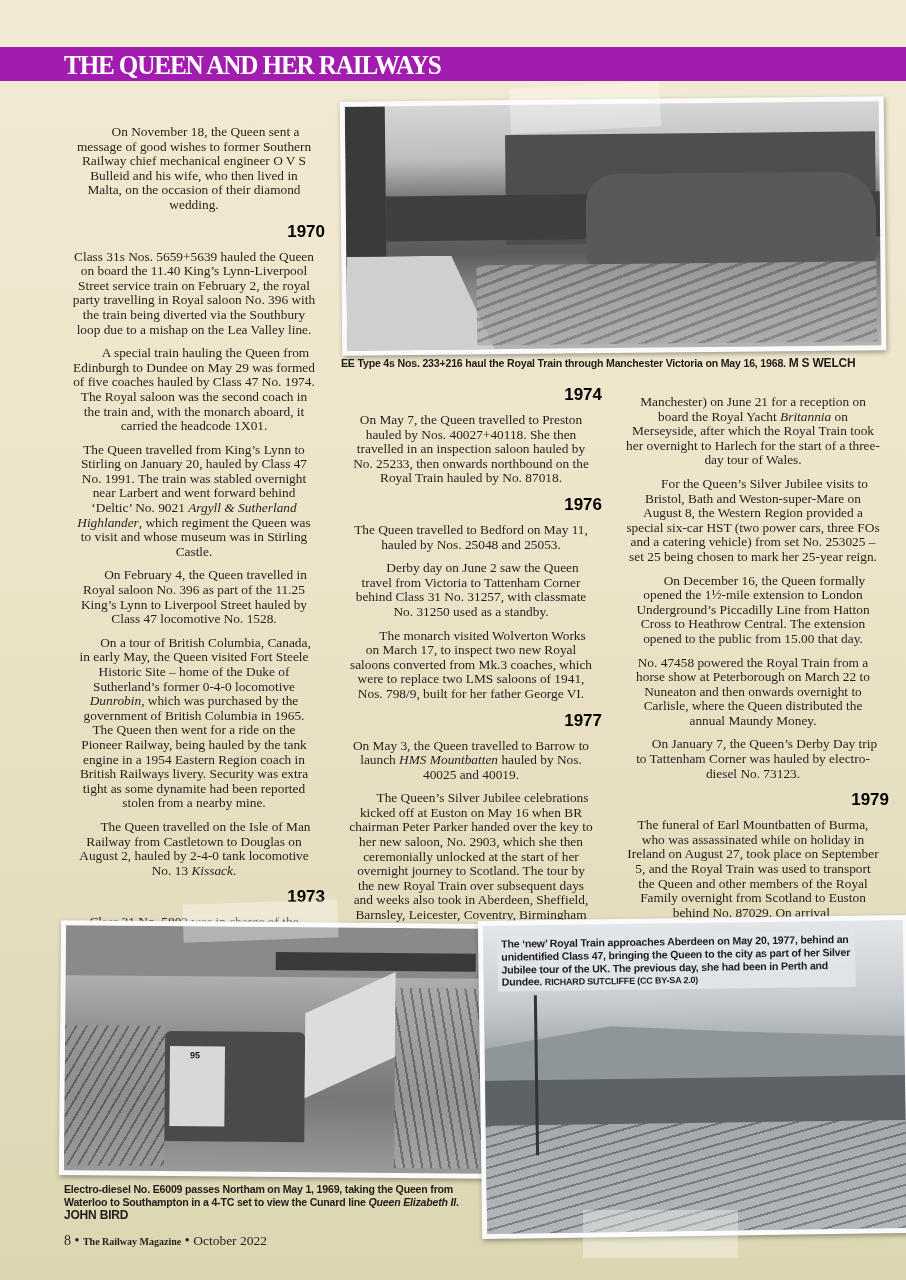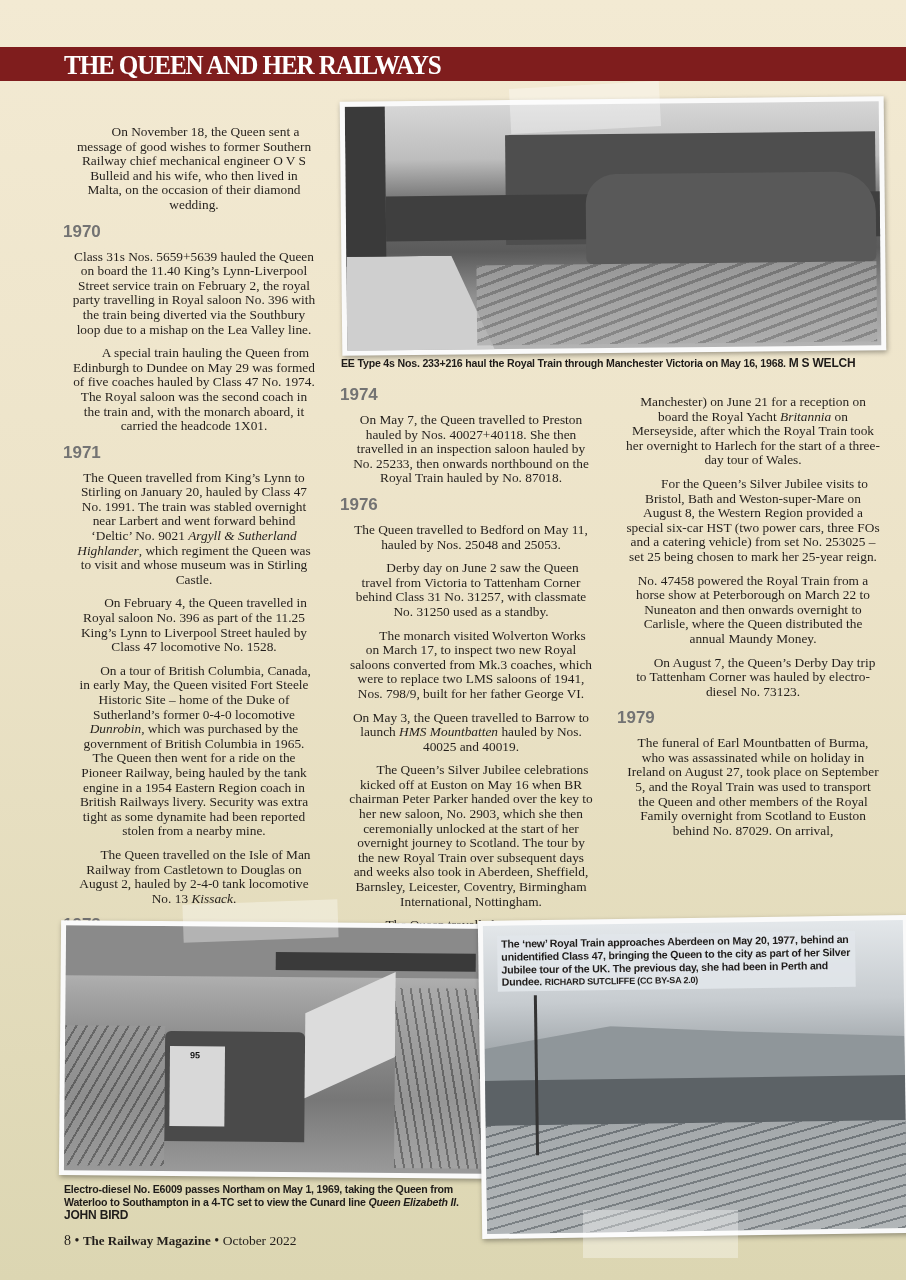--- a/index.html
+++ b/index.html
@@ -4,34 +4,34 @@
 <style>
   html, body { margin:0; padding:0; }
   body {
     width:906px; height:1280px; overflow:hidden; position:relative;
     background: linear-gradient(180deg, #f3ead3 0%, #ece3c8 45%, #dcd6b2 100%);
     font-family: "Liberation Serif", "DejaVu Serif", serif;
     color:#231f1c;
   }
   .title-bar {
     position:absolute; left:0; top:47px; width:906px; height:34px;
-    background:#7f1d1d;
+    background:#a21caf;
   }
   .title-bar h1 {
     margin:0; position:absolute; left:64px; top:3px;
     font-family:"Liberation Serif", serif; font-weight:bold;
     font-size:27px; letter-spacing:-1.2px; color:#ffffff; line-height:30px;
     transform: scaleX(0.93); transform-origin:left;
   }
   .col { position:absolute; font-size:13.35px; line-height:14.6px; }
   .col p { margin:9px; text-align:center; }
   .col p.ind { text-indent:23px; }
   .col h2 {
     margin:10px 0 0 0; font-family:"Liberation Sans", sans-serif; font-weight:bold;
-    font-size:17px; line-height:18px; color:#737373;
+    font-size:17px; line-height:18px; color:#000000;text-align:right;
   }
   .col h2.first { margin-top:0; }
   .c1 { left:63px; top:116px; width:262px; }
   .c2 { left:340px; top:386px; width:262px; }
   .c3 { left:617px; top:386px; width:272px; }
 
   .photo {
     position:absolute; background:#fafafa; padding:5px;
     box-shadow: 1px 2px 5px rgba(0,0,0,0.35);
   }
@@ -56,62 +56,63 @@
   .cap2 { left:64px; top:1183px; width:410px; }
   .cap3box {
     position:absolute; left:14px; top:10px; width:350px; padding:2px 4px;
     background:rgba(225,230,234,0.9);
     font-family:"Liberation Sans", sans-serif; font-weight:bold;
     font-size:10.6px; line-height:12.8px; color:#1f1c1a; letter-spacing:-0.2px;
   }
   .footer {
     position:absolute; left:64px; top:1233px; font-size:14px; color:#231f1c;
   }
-  .footer b { font-weight:bold; font-size:13px; }
+  .footer b { font-weight:bold; font-size:10px; }
   .footer .date { font-size:13.5px; }
   i { font-style:italic; }
 </style>
 </head>
 <body>
 
 <div class="title-bar">
   <h1>THE QUEEN AND HER RAILWAYS</h1>
 </div>
 
 <div class="col c1">
   <p class="ind">On November 18, the Queen sent a message of good wishes to former Southern Railway chief mechanical engineer O V S Bulleid and his wife, who then lived in Malta, on the occasion of their diamond wedding.</p>
   <h2>1970</h2>
   <p>Class 31s Nos. 5659+5639 hauled the Queen on board the 11.40 King’s Lynn-Liverpool Street service train on February 2, the royal party travelling in Royal saloon No. 396 with the train being diverted via the Southbury loop due to a mishap on the Lea Valley line.</p>
   <p class="ind">A special train hauling the Queen from Edinburgh to Dundee on May 29 was formed of five coaches hauled by Class 47 No. 1974. The Royal saloon was the second coach in the train and, with the monarch aboard, it carried the headcode 1X01.</p>
-  <h2>1971</h2>
   <p><span>The Queen travelled from King’s Lynn to Stirling on January 20, hauled by Class 47 No. 1991. The train was stabled overnight near Larbert and went forward behind ‘Deltic’ No. 9021 </span><i>Argyll &amp; Sutherland Highlander</i><span>, which regiment the Queen was to visit and whose museum was in Stirling Castle.</span></p>
   <p class="ind">On February 4, the Queen travelled in Royal saloon No. 396 as part of the 11.25 King’s Lynn to Liverpool Street hauled by Class 47 locomotive No. 1528.</p>
   <p class="ind"><span>On a tour of British Columbia, Canada, in early May, the Queen visited Fort Steele Historic Site – home of the Duke of Sutherland’s former 0-4-0 locomotive </span><i>Dunrobin</i><span>, which was purchased by the government of British Columbia in 1965. The Queen then went for a ride on the Pioneer Railway, being hauled by the tank engine in a 1954 Eastern Region coach in British Railways livery. Security was extra tight as some dynamite had been reported stolen from a nearby mine.</span></p>
   <p class="ind"><span>The Queen travelled on the Isle of Man Railway from Castletown to Douglas on August 2, hauled by 2-4-0 tank locomotive No. 13 </span><i>Kissack</i><span>.</span></p>
   <h2>1973</h2>
   <p>Class 31 No. 5802 was in charge of the Royal Train at Ely in November on the occasion of the Queen’s visit to the city.</p>
 </div>
 
 <div class="col c2">
   <h2 class="first">1974</h2>
   <p>On May 7, the Queen travelled to Preston hauled by Nos. 40027+40118. She then travelled in an inspection saloon hauled by No. 25233, then onwards northbound on the Royal Train hauled by No. 87018.</p>
   <h2>1976</h2>
   <p>The Queen travelled to Bedford on May 11, hauled by Nos. 25048 and 25053.</p>
   <p class="ind">Derby day on June 2 saw the Queen travel from Victoria to Tattenham Corner behind Class 31 No. 31257, with classmate No. 31250 used as a standby.</p>
   <p class="ind">The monarch visited Wolverton Works on March 17, to inspect two new Royal saloons converted from Mk.3 coaches, which were to replace two LMS saloons of 1941, Nos. 798/9, built for her father George VI.</p>
+  <h2>1977</h2>
   <p><span>On May 3, the Queen travelled to Barrow to launch </span><i>HMS Mountbatten</i><span> hauled by Nos. 40025 and 40019.</span></p>
   <p class="ind">The Queen’s Silver Jubilee celebrations kicked off at Euston on May 16 when BR chairman Peter Parker handed over the key to her new saloon, No. 2903, which she then ceremonially unlocked at the start of her overnight journey to Scotland. The tour by the new Royal Train over subsequent days and weeks also took in Aberdeen, Sheffield, Barnsley, Leicester, Coventry, Birmingham International, Nottingham.</p>
   <p class="ind">The Queen travelled to Hazel Grove (near</p>
 </div>
 
 <div class="col c3">
   <p><span>Manchester) on June 21 for a reception on board the Royal Yacht </span><i>Britannia</i><span> on Merseyside, after which the Royal Train took her overnight to Harlech for the start of a three-day tour of Wales.</span></p>
   <p class="ind">For the Queen’s Silver Jubilee visits to Bristol, Bath and Weston-super-Mare on August 8, the Western Region provided a special six-car HST (two power cars, three FOs and a catering vehicle) from set No. 253025 – set 25 being chosen to mark her 25-year reign.</p>
+  <p class="ind">On December 16, the Queen formally opened the 1½-mile extension to London Underground’s Piccadilly Line from Hatton Cross to Heathrow Central. The extension opened to the public from 15.00 that day.</p>
   <p>No. 47458 powered the Royal Train from a horse show at Peterborough on March 22 to Nuneaton and then onwards overnight to Carlisle, where the Queen distributed the annual Maundy Money.</p>
-  <p class="ind">On August 7, the Queen’s Derby Day trip to Tattenham Corner was hauled by electro-diesel No. 73123.</p>
+  <p class="ind">On January 7, the Queen’s Derby Day trip to Tattenham Corner was hauled by electro-diesel No. 73123.</p>
   <h2>1979</h2>
   <p>The funeral of Earl Mountbatten of Burma, who was assassinated while on holiday in Ireland on August 27, took place on September 5, and the Royal Train was used to transport the Queen and other members of the Royal Family overnight from Scotland to Euston behind No. 87029. On arrival,</p>
 </div>
 
 <div class="photo p1">
   <div class="img">
     <div class="shape" style="left:0;top:0;width:40px;height:160px;background:#3a3a3a;"></div>
     <div class="shape" style="left:160px;top:30px;width:370px;height:110px;background:#4e4e4e;"></div>
     <div class="shape" style="left:40px;top:90px;width:520px;height:45px;background:#3f3f3f;"></div>
     <div class="shape" style="left:240px;top:70px;width:290px;height:90px;background:#595959;border-radius:30px 40px 6px 6px;"></div>

